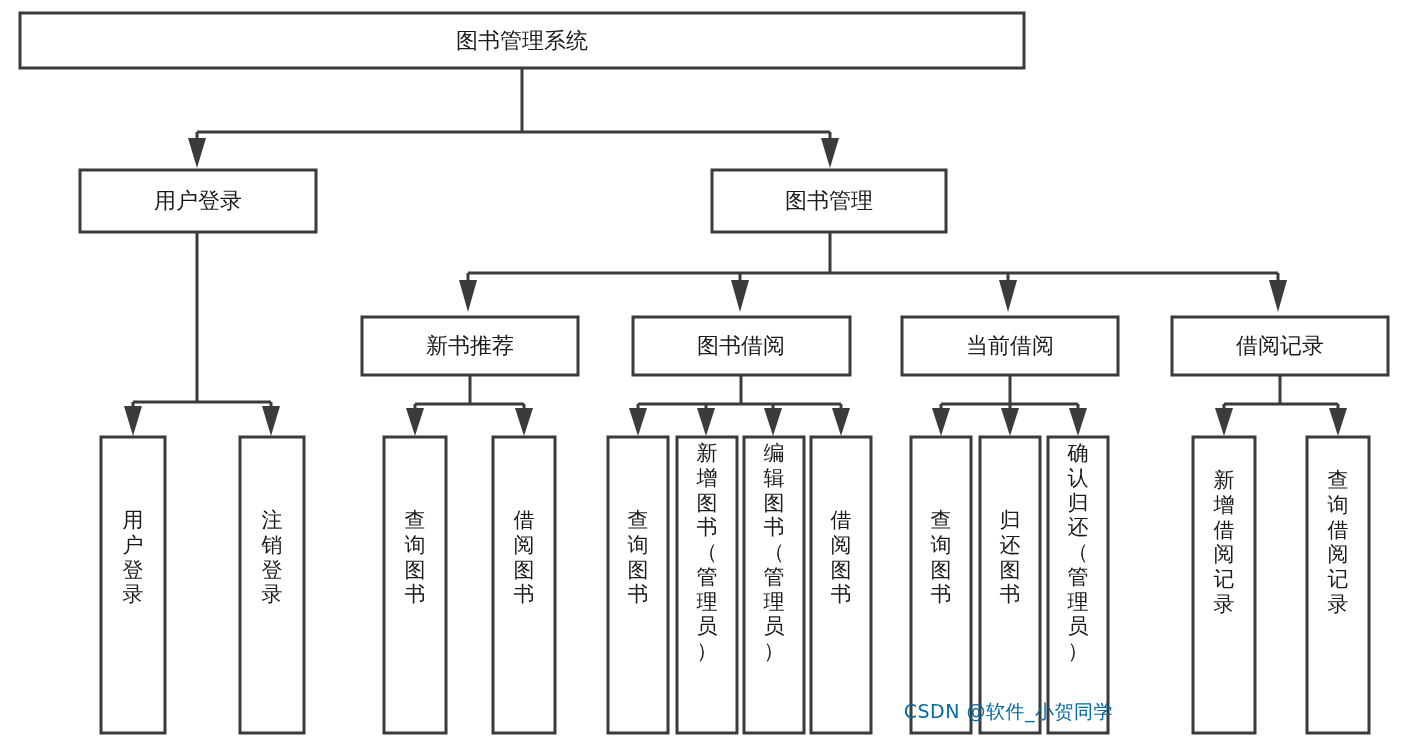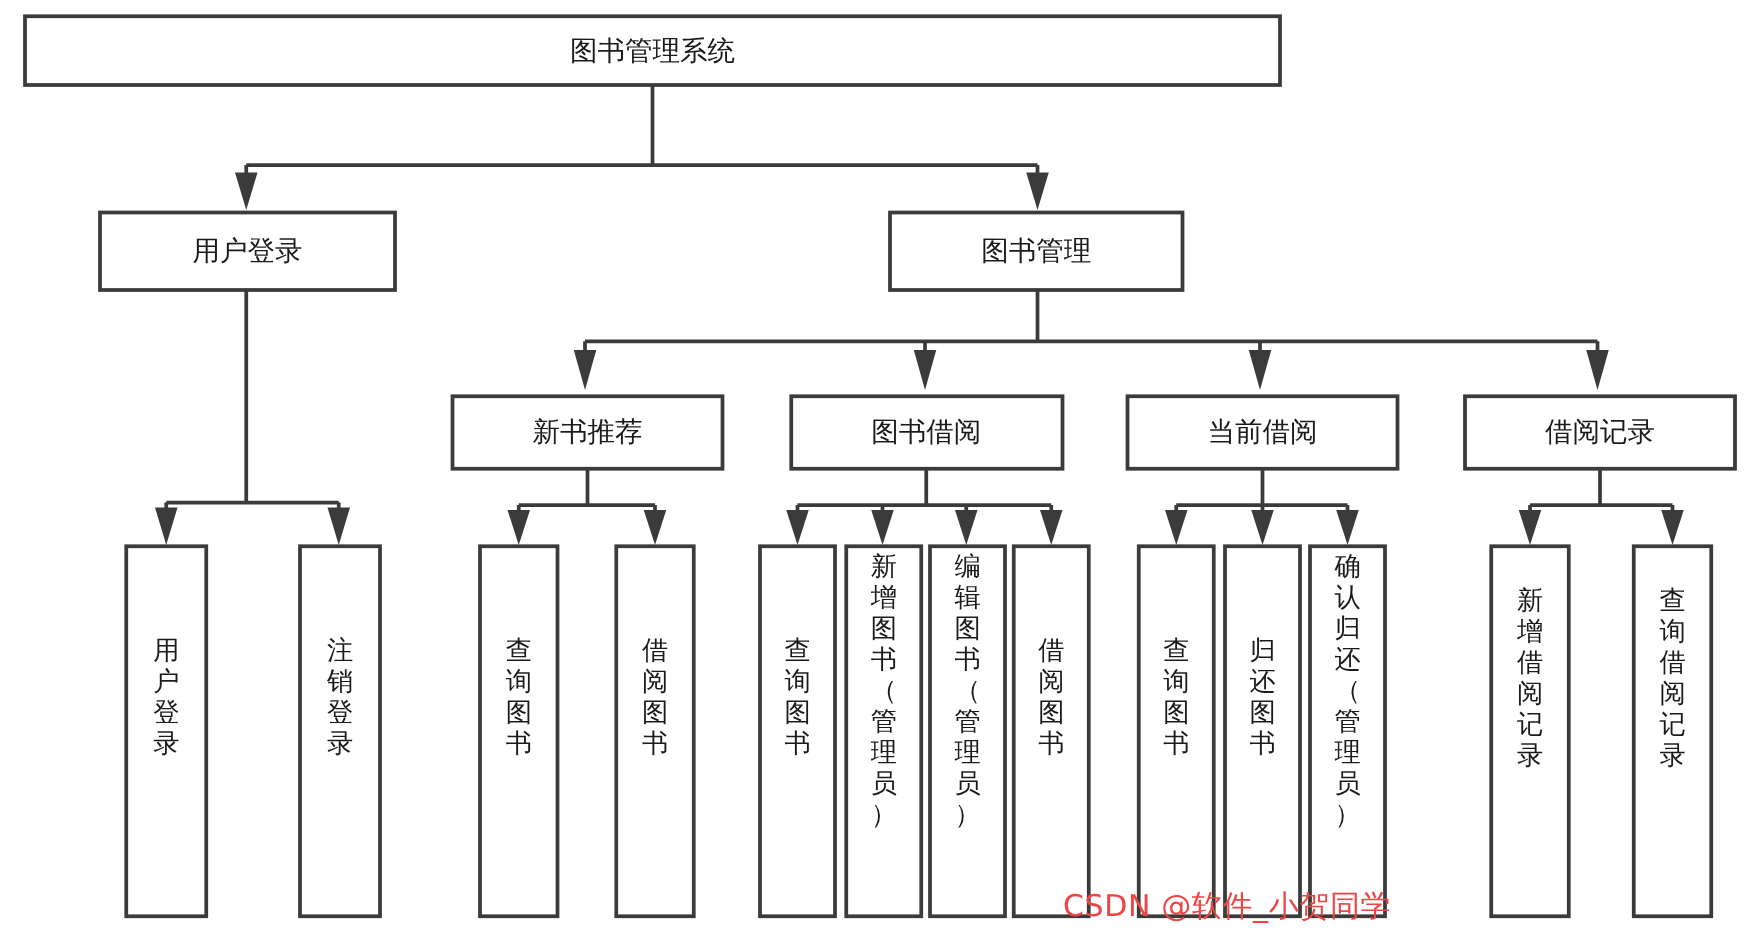--- a/index.html
+++ b/index.html
@@ -50,24 +50,24 @@
     stroke-width: 3;
     fill: none;
   }
   .link-arrow {
     fill: #3b3b3b;
     stroke: none;
   }
   .watermark {
     position: absolute;
     right: 12px;
-    bottom: 6px;
-    font-family: "DejaVu Sans", "Liberation Sans", sans-serif;
-    font-size: 24px;
-    color: #ef4444;
+    bottom: 22px;
+    font-family: "DejaVu Sans", "Liberation Sans", sans-serif;
+    font-size: 19px;
+    color: #0369a1;
     white-space: nowrap;
     letter-spacing: 0.5px;
     pointer-events: none;
   }
 </style>
 </head>
 <body>
 
 <div id="diagram-root">
 

